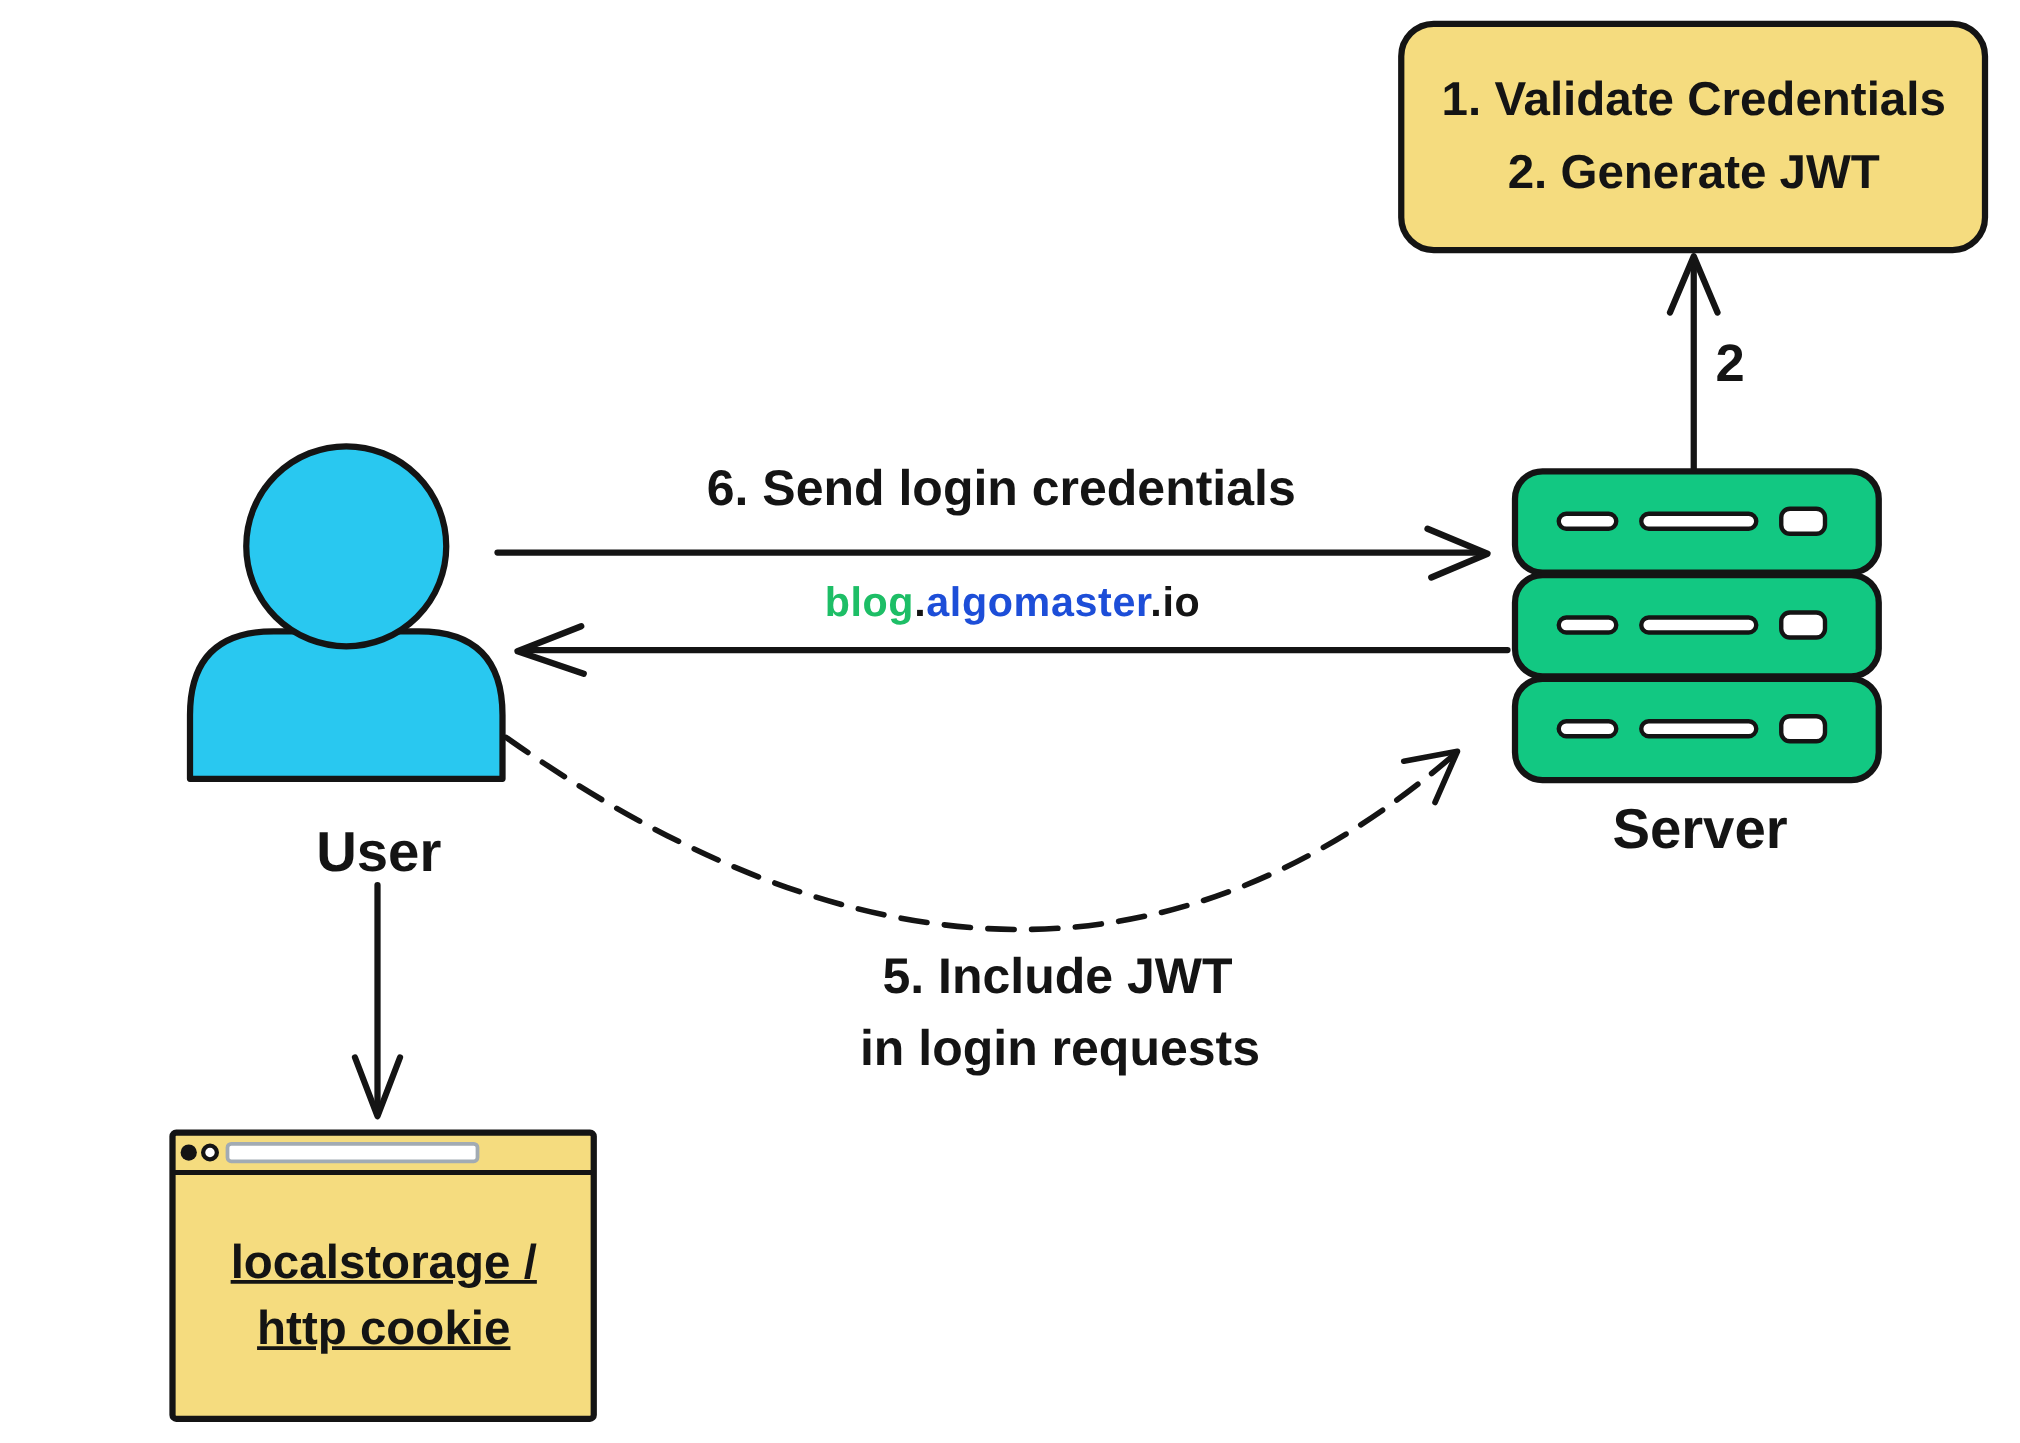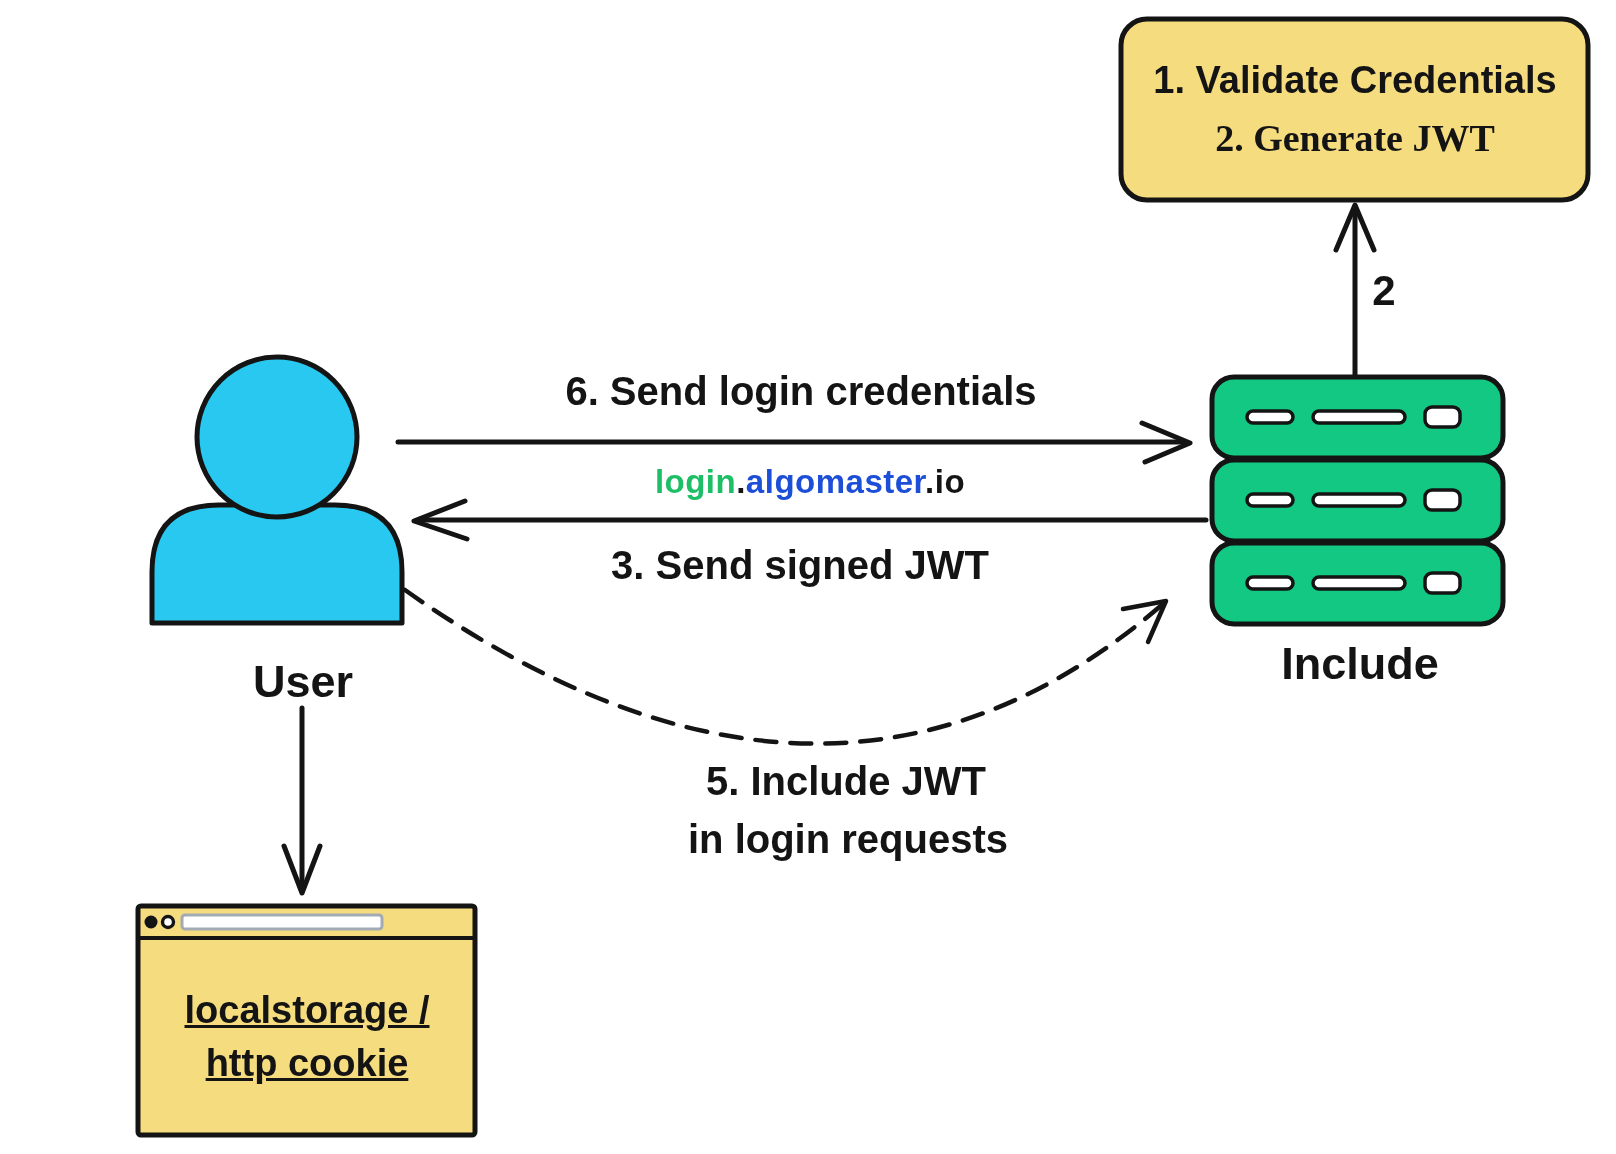--- a/index.html
+++ b/index.html
@@ -104,35 +104,34 @@
     <g>
       <rect x="138" y="906" width="337" height="229" rx="3" stroke="#141414" stroke-width="5" fill="#F5DC7F"></rect>
       <line x1="138" y1="938" x2="475" y2="938" stroke="#141414" stroke-width="4"></line>
       <circle cx="151" cy="922" r="6.5" fill="#141414"></circle>
       <circle cx="168" cy="922" r="5.5" fill="#ffffff" stroke="#141414" stroke-width="3.4"></circle>
       <rect x="182" y="915" width="200" height="14" rx="3" fill="#ffffff" stroke="#A2ABB3" stroke-width="3"></rect>
     </g>
   </svg>
 
   <div class="lbl box-lbl" style="left:1355px; top:80px;">1. Validate Credentials</div>
-  <div class="lbl box-lbl" style="left:1355px; top:138px;font-family:Liberation Serif, serif;">2. Generate JWT</div>
+  <div class="lbl box-lbl" style="left:1355px; top:138px;">2. Generate JWT</div>
 
   <div class="lbl num-lbl" style="left:1384px; top:291px;">2</div>
 
   <div class="lbl step-lbl" style="left:801px; top:391px;">6. Send login credentials</div>
 
   <div class="lbl watermark" style="left:810px; top:481px;">
-    <span class="wm-blog">login</span><span class="wm-dark">.</span><span class="wm-algo">algomaster</span><span class="wm-dark">.</span><span class="wm-dark">io</span>
+    <span class="wm-blog">blog</span><span class="wm-dark">.</span><span class="wm-algo">algomaster</span><span class="wm-dark">.</span><span class="wm-dark">io</span>
   </div>
 
-  <div class="lbl step-lbl" style="left:800px; top:565px;">3. Send signed JWT</div>
 
   <div class="lbl node-lbl" style="left:303px; top:681px;">User</div>
 
-  <div class="lbl node-lbl" style="left:1360px; top:663px;">Include</div>
+  <div class="lbl node-lbl" style="left:1360px; top:663px;">Server</div>
 
 
   <div class="lbl step-lbl" style="left:846px; top:781px;">5. Include JWT</div>
   <div class="lbl step-lbl" style="left:848px; top:839px;">in login requests</div>
 
   <div class="lbl store-lbl" style="left:307px; top:1010px;">localstorage /</div>
   <div class="lbl store-lbl" style="left:307px; top:1063px;">http cookie</div>
 
 </div>
 

